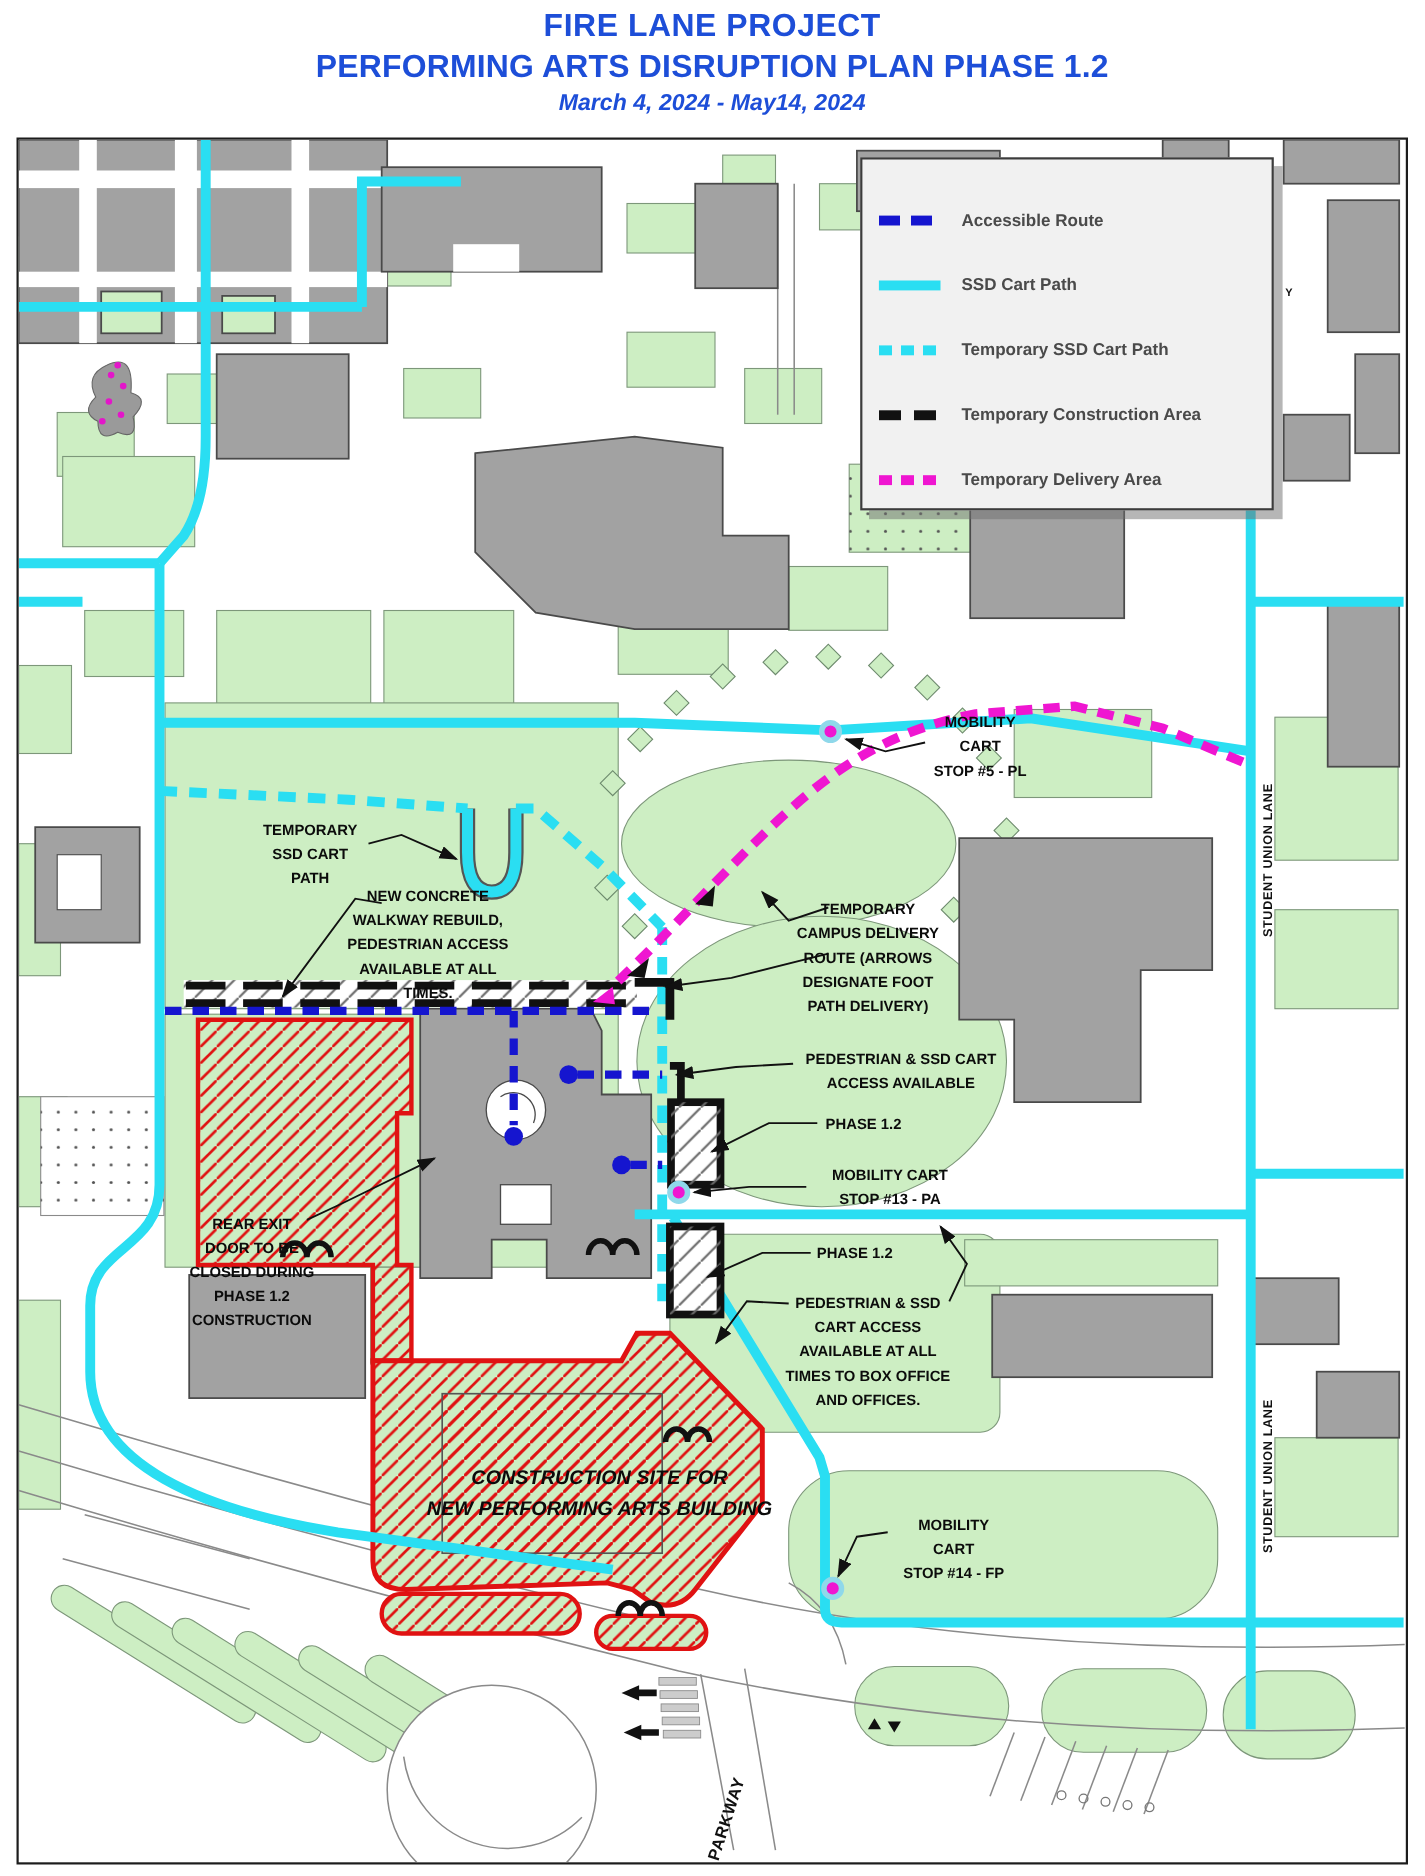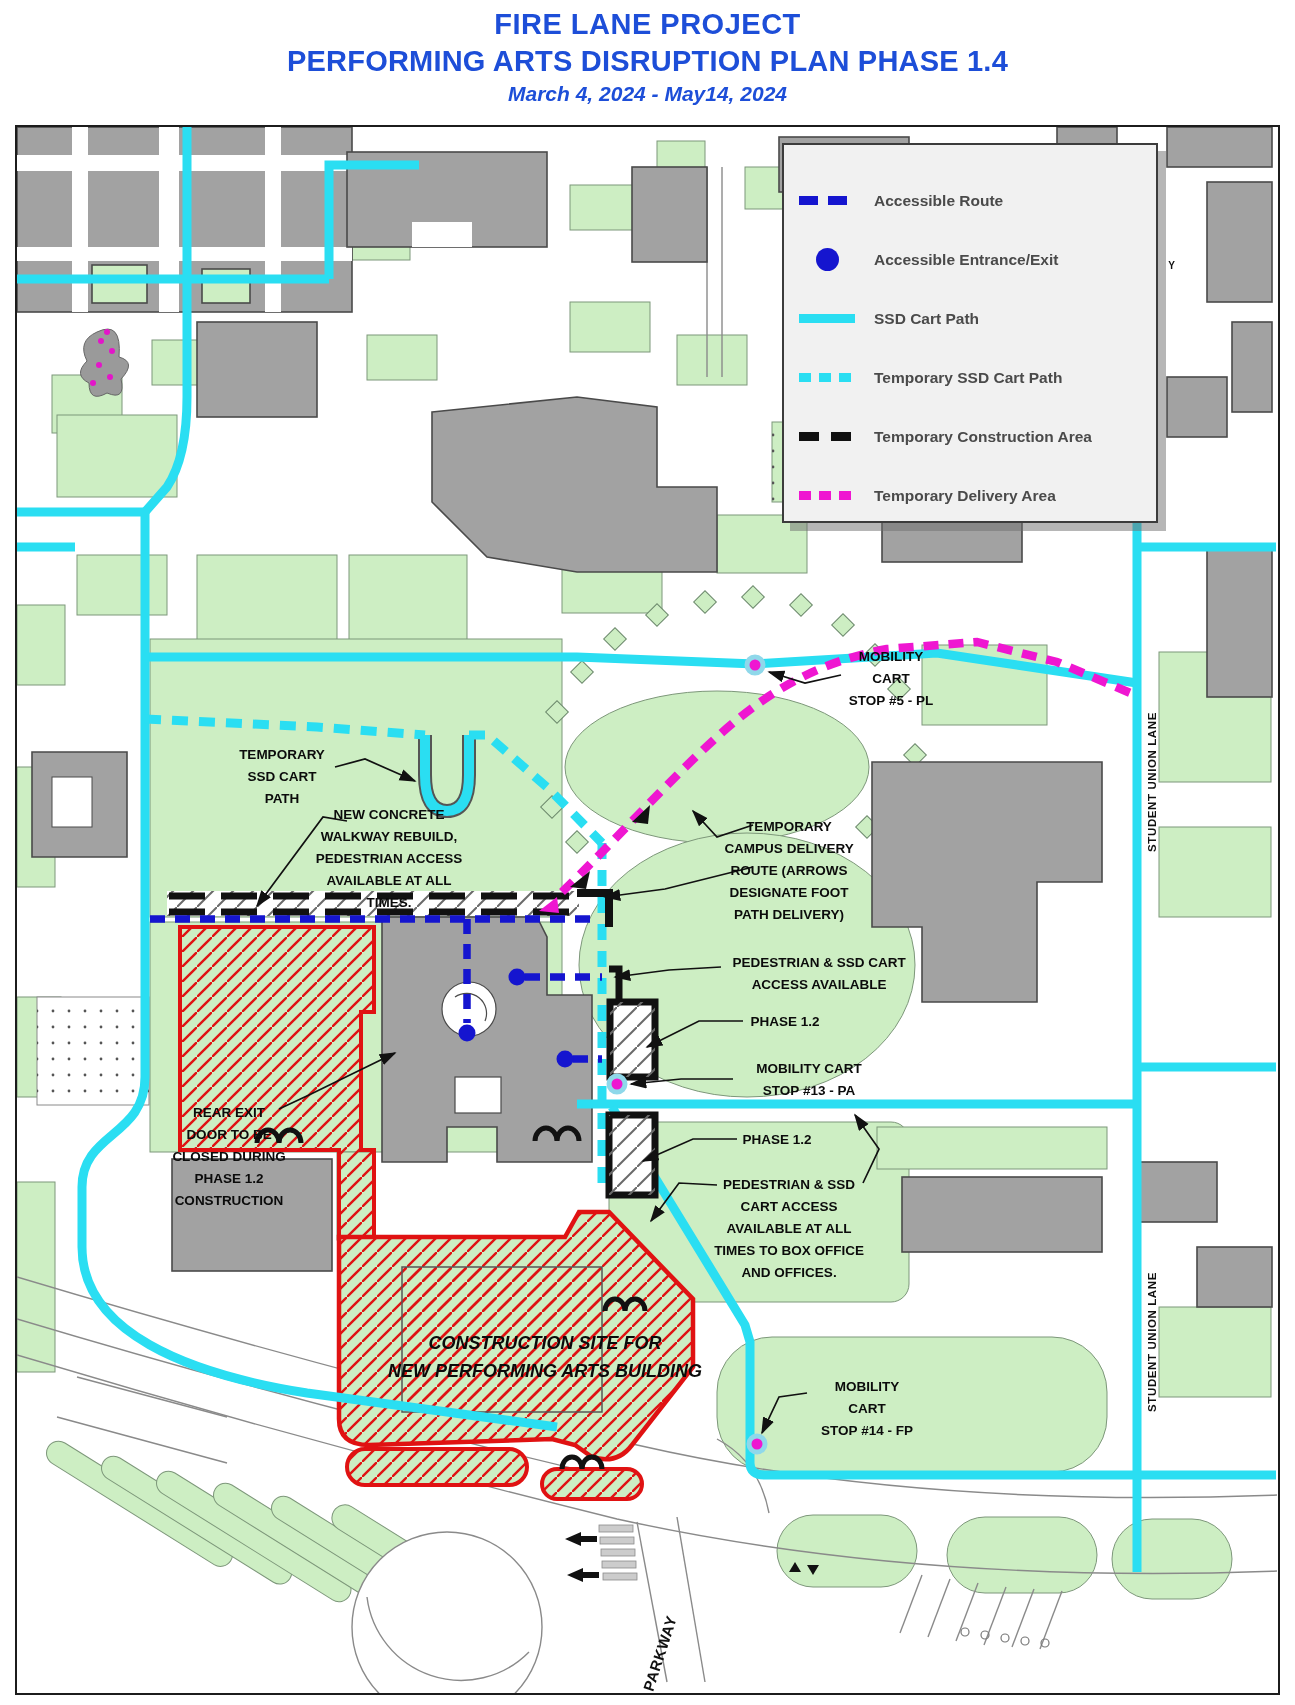--- a/index.html
+++ b/index.html
@@ -25,21 +25,21 @@
   text{font-family:"Liberation Sans",sans-serif;}
   .maplabel{font-size:13.5px;font-weight:bold;fill:#0b0b0b;text-anchor:middle;}
   .biglabel{font-size:18px;font-weight:bold;font-style:italic;fill:#0b0b0b;text-anchor:middle;}
   .street{font-size:11.5px;font-weight:bold;fill:#101010;letter-spacing:.6px;text-anchor:middle;}
 </style>
 </head>
 <body>
 
 <div class="title-block">
   <div class="title-line1">FIRE LANE PROJECT</div>
-  <div class="title-line2">PERFORMING ARTS DISRUPTION PLAN PHASE 1.4</div>
+  <div class="title-line2">PERFORMING ARTS DISRUPTION PLAN PHASE 1.2</div>
   <div class="title-line3">March 4, 2024 - May14, 2024</div>
 </div>
 
 <div class="map-frame">
 <svg class="map-svg" width="1261" height="1566" viewBox="0 0 1261 1566">
   <defs>
     <pattern id="redHatch" width="15" height="15" patternUnits="userSpaceOnUse">
       <path d="M0,15 L15,0" stroke="#e01212" stroke-width="2.4" fill="none"></path>
     </pattern>
     <pattern id="grayHatch" width="20" height="20" patternUnits="userSpaceOnUse">
@@ -383,26 +383,20 @@
     <text class="street" transform="translate(1155,142)" style="font-size:10px">Y</text>
   </g>
 </svg>
 
   <div class="legend">
     <div class="legend-row">
       <span class="legend-swatch">
           <span class="sw-bar sw-dash-blue"></span>
         </span>
       <span class="legend-label">Accessible Route</span>
-    </div>
-    <div class="legend-row">
-      <span class="legend-swatch">
-          <span class="sw-dot-blue"></span>
-        </span>
-      <span class="legend-label">Accessible Entrance/Exit</span>
     </div>
     <div class="legend-row">
       <span class="legend-swatch">
           <span class="sw-bar sw-solid-cyan"></span>
         </span>
       <span class="legend-label">SSD Cart Path</span>
     </div>
     <div class="legend-row">
       <span class="legend-swatch">
           <span class="sw-bar sw-dash-cyan"></span>

